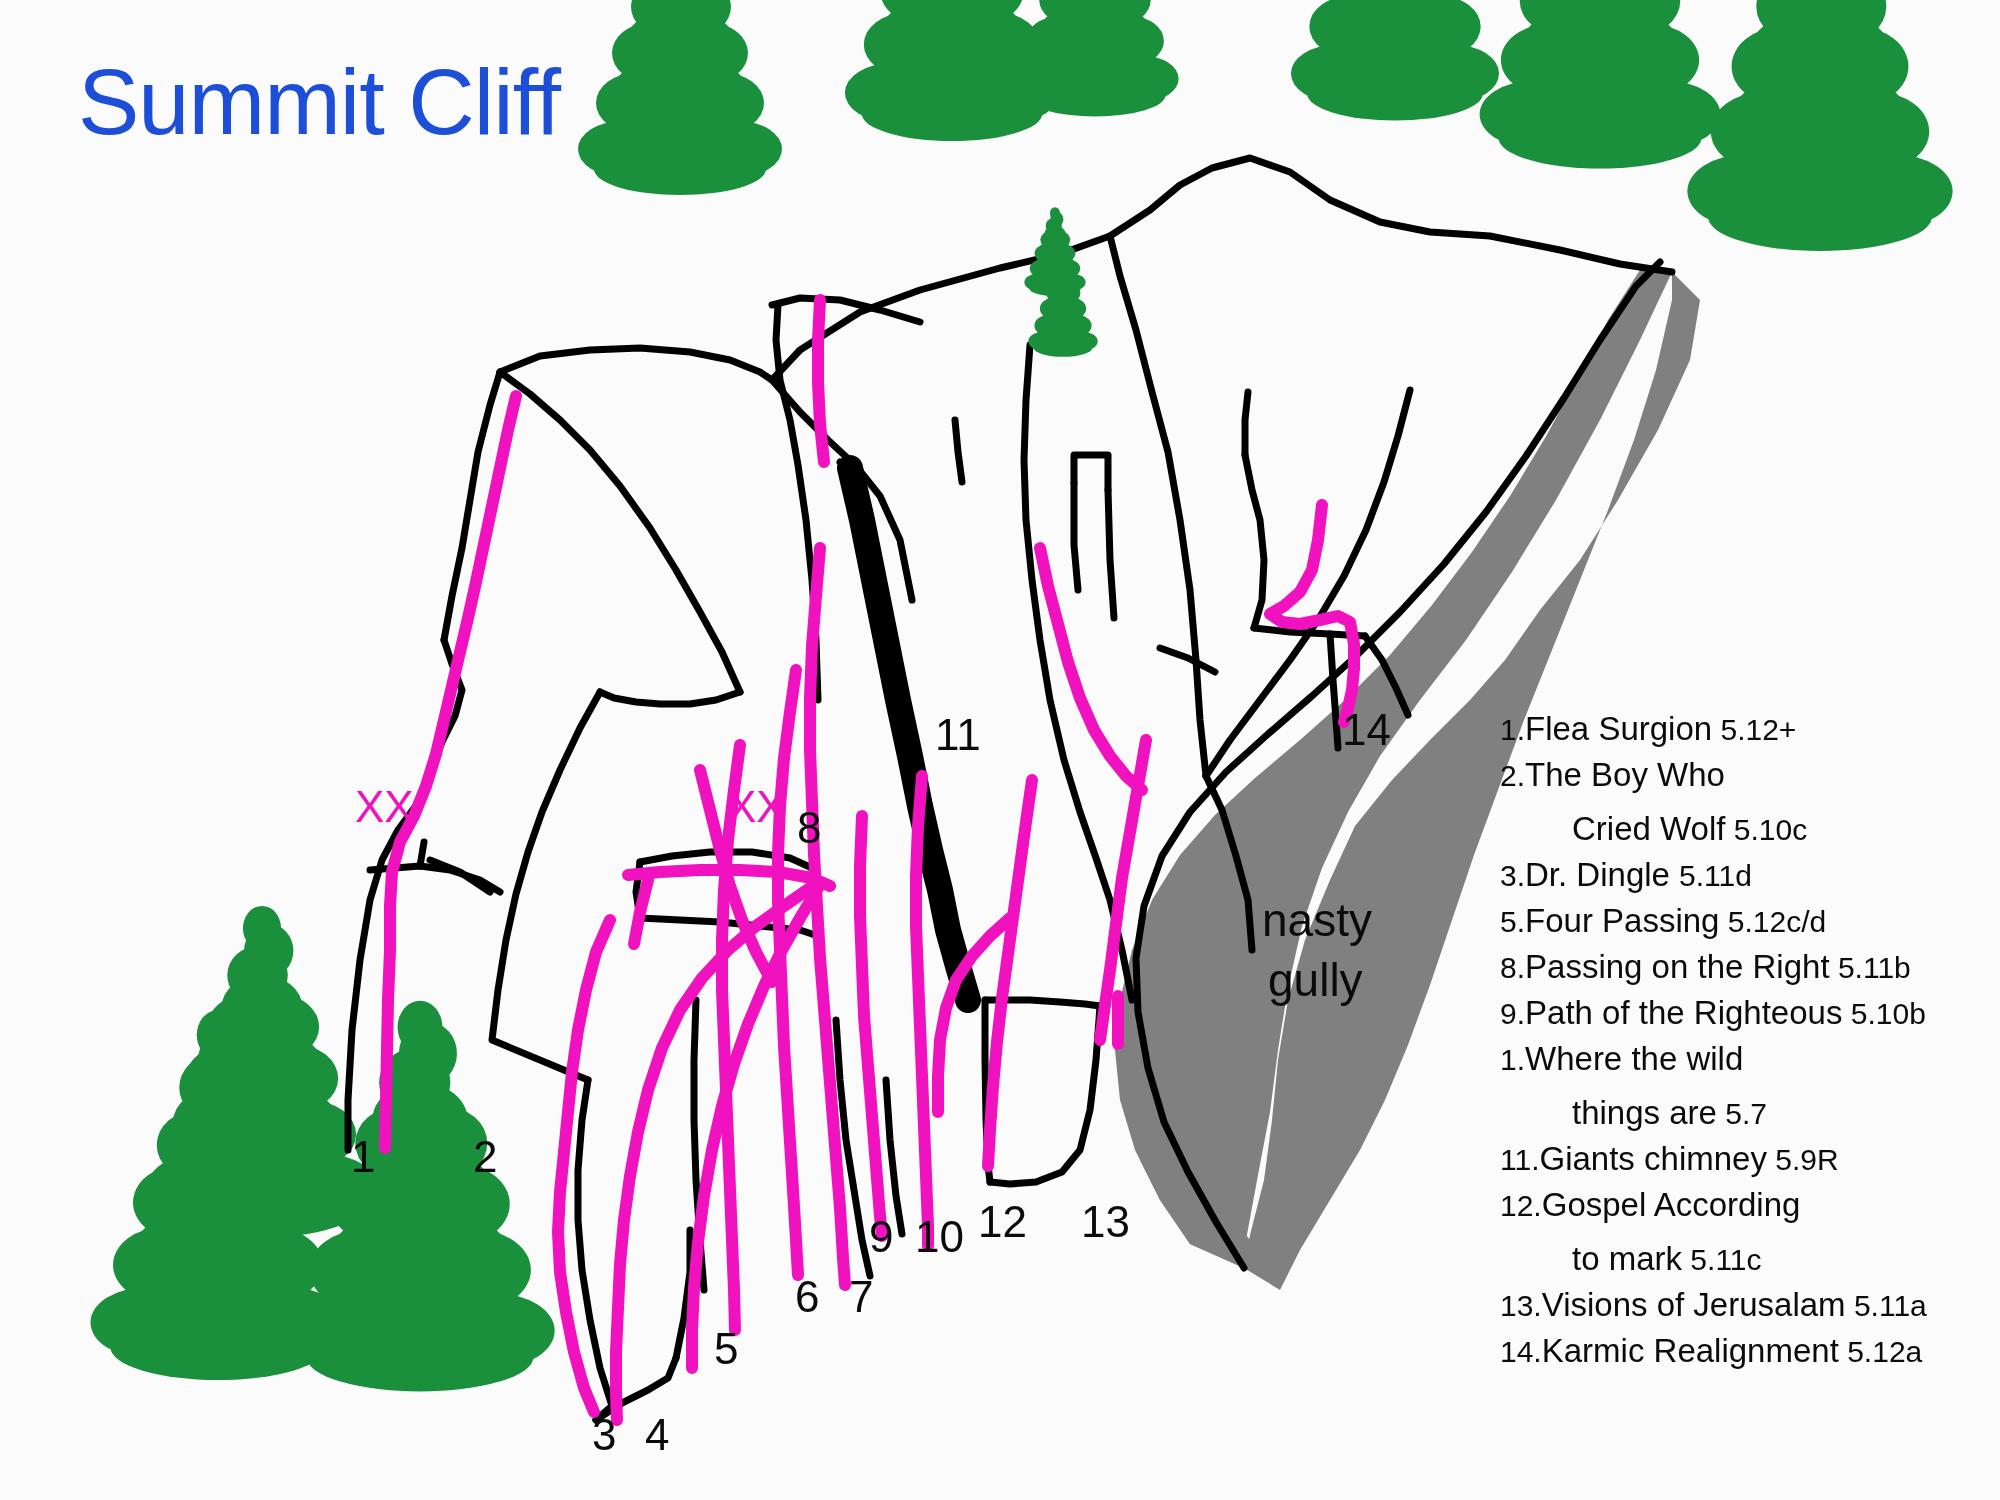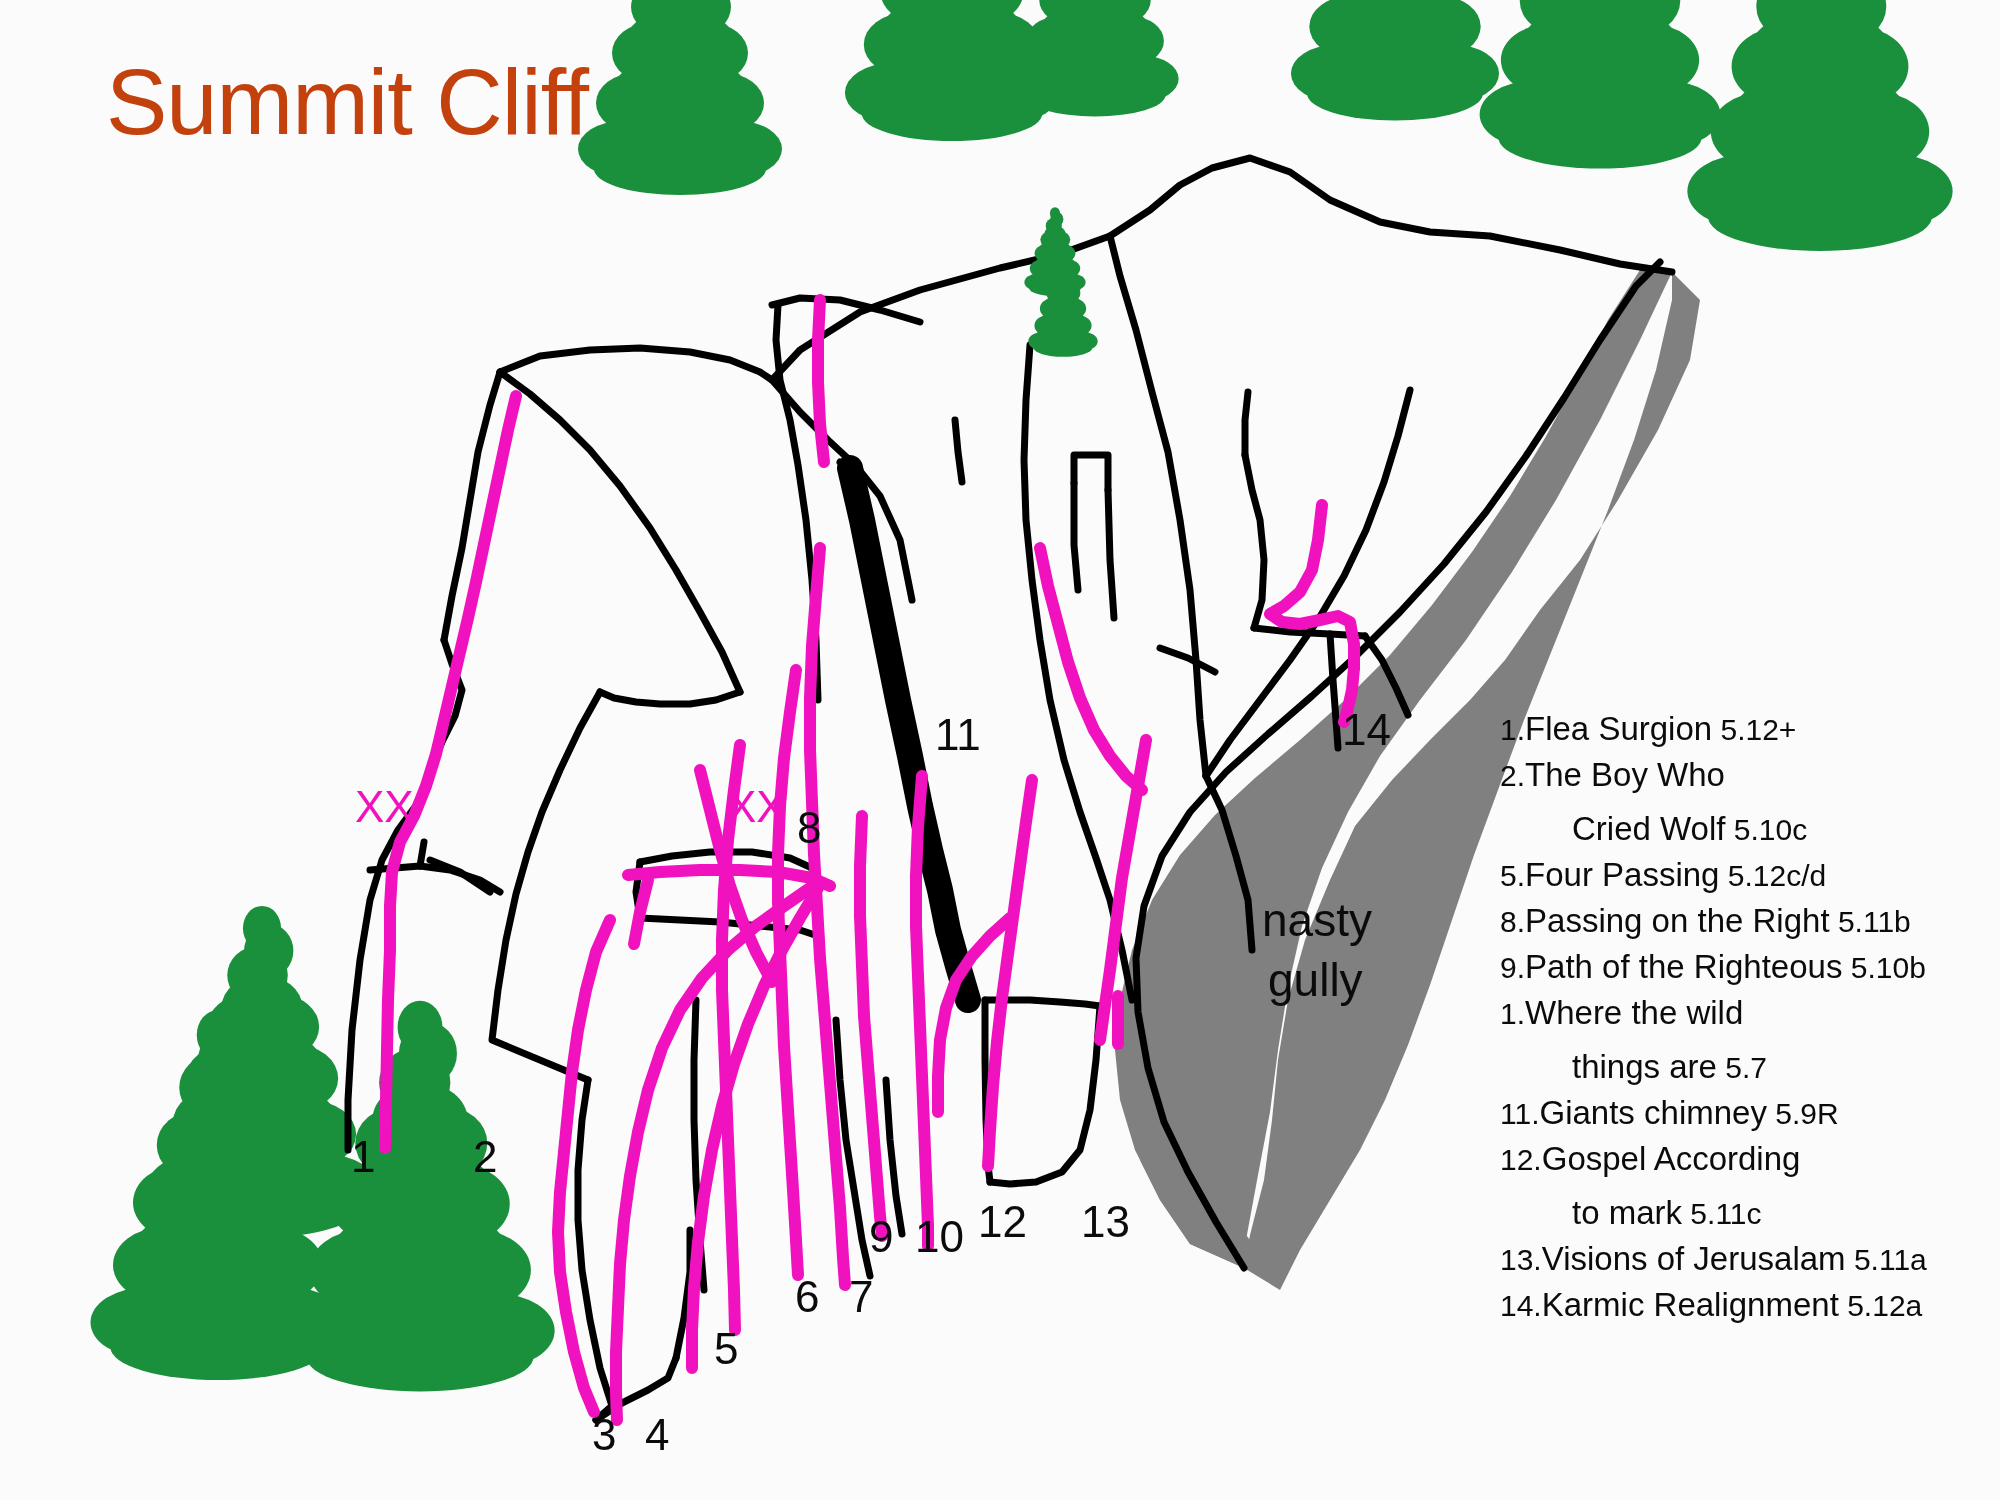--- a/index.html
+++ b/index.html
@@ -20,24 +20,23 @@
     inset: 0;
     width: 2000px;
     height: 1500px;
   }
   .title-text {
     position: absolute;
     left: 78px;
     top: 50px;
     font-size: 92px;
     font-family: "Liberation Sans", sans-serif;
-    color: #c2410c;
+    color: #1d4ed8;
     letter-spacing: -1px;
     white-space: nowrap;
-    margin-left: 28px;
   }
   #route-legend {
     position: absolute;
     left: 1500px;
     top: 706px;
     width: 500px;
     font-family: "Liberation Sans", sans-serif;
     color: #0b0b0b;
   }
   .legend-row {
@@ -314,20 +313,21 @@
     <text id="gully-l1" x="1262" y="936" font-family="Liberation Sans, sans-serif" font-size="46" fill="#0b0b0b">nasty</text>
     <text id="gully-l2" x="1268" y="996" font-family="Liberation Sans, sans-serif" font-size="46" fill="#0b0b0b">gully</text>
   </svg>
 
   <div class="title-text">Summit Cliff</div>
 
   <div id="route-legend">
       <div class="legend-row"><span class="legend-num">1.</span><span class="legend-name">Flea Surgion</span><span class="legend-grade"> 5.12+</span></div>
       <div class="legend-row"><span class="legend-num">2.</span><span class="legend-name">The Boy Who</span></div>
       <div class="legend-row cont"><span class="legend-name">Cried Wolf</span><span class="legend-grade"> 5.10c</span></div>
+      <div class="legend-row"><span class="legend-num">3.</span><span class="legend-name">Dr. Dingle </span><span class="legend-grade"> 5.11d</span></div>
       <div class="legend-row"><span class="legend-num">5.</span><span class="legend-name">Four Passing</span><span class="legend-grade"> 5.12c/d</span></div>
       <div class="legend-row"><span class="legend-num">8.</span><span class="legend-name">Passing on the Right</span><span class="legend-grade"> 5.11b</span></div>
       <div class="legend-row"><span class="legend-num">9.</span><span class="legend-name">Path of the Righteous</span><span class="legend-grade"> 5.10b</span></div>
       <div class="legend-row"><span class="legend-num">1.</span><span class="legend-name">Where the wild</span></div>
       <div class="legend-row cont"><span class="legend-name">things are</span><span class="legend-grade"> 5.7</span></div>
       <div class="legend-row"><span class="legend-num">11.</span><span class="legend-name">Giants chimney</span><span class="legend-grade"> 5.9R</span></div>
       <div class="legend-row"><span class="legend-num">12.</span><span class="legend-name">Gospel According</span></div>
       <div class="legend-row cont"><span class="legend-name">to mark</span><span class="legend-grade"> 5.11c</span></div>
       <div class="legend-row"><span class="legend-num">13.</span><span class="legend-name">Visions of Jerusalam</span><span class="legend-grade"> 5.11a</span></div>
       <div class="legend-row"><span class="legend-num">14.</span><span class="legend-name">Karmic Realignment</span><span class="legend-grade"> 5.12a</span></div>

